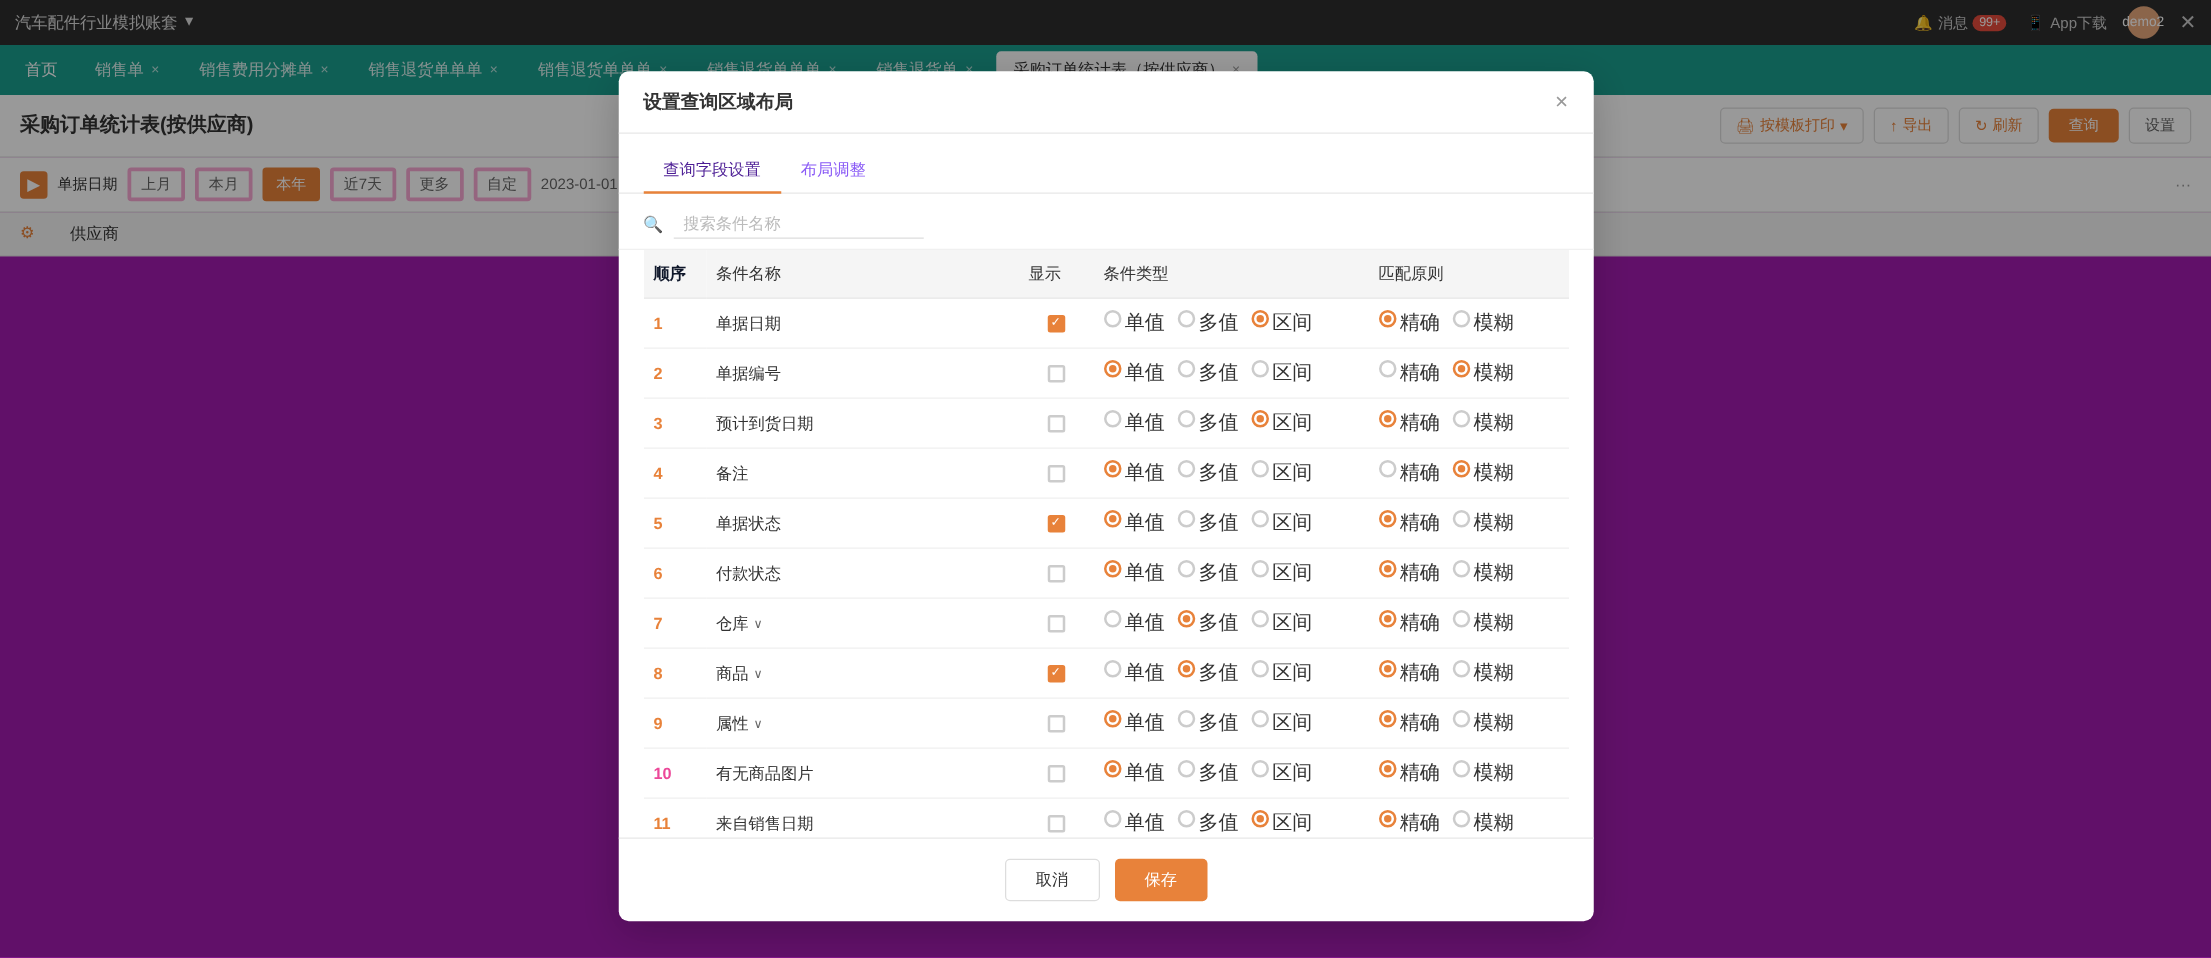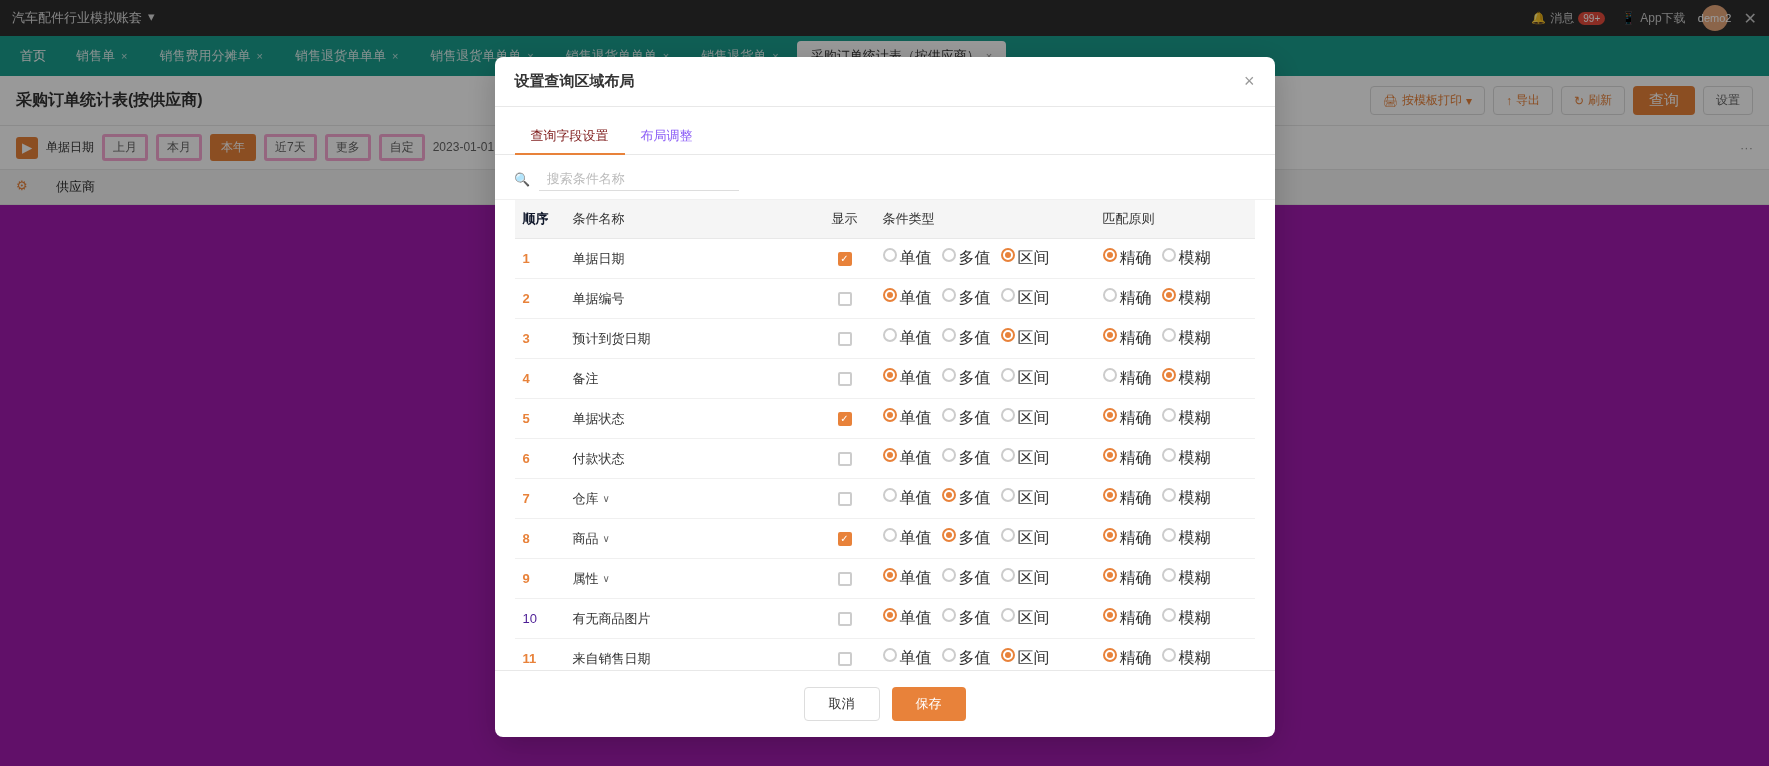--- a/index.html
+++ b/index.html
@@ -51,21 +51,21 @@
       display: flex;
       align-items: center;
       justify-content: space-between;
       border-bottom: 1px solid #e8e8e8;
     }
     .page-title { font-size: 16px; font-weight: bold; color: #333; }
     .header-actions { display: flex; align-items: center; gap: 8px; }
     .btn-print { background: white; border: 1px solid #ddd; padding: 5px 12px; border-radius: 4px; cursor: pointer; color: #e8823a; font-size: 12px; display: flex; align-items: center; gap: 4px; }
     .btn-export { background: white; border: 1px solid #ddd; padding: 5px 12px; border-radius: 4px; cursor: pointer; color: #e8823a; font-size: 12px; display: flex; align-items: center; gap: 4px; }
     .btn-refresh { background: white; border: 1px solid #ddd; padding: 5px 12px; border-radius: 4px; cursor: pointer; color: #e8823a; font-size: 12px; display: flex; align-items: center; gap: 4px; }
-    .btn-query { background: #e8823a; color: white; border: none; padding: 5px 16px; border-radius: 4px; cursor: pointer; font-size: 15px; }
+    .btn-query { background: #e8823a; color: white; border: none; padding: 5px 16px; border-radius: 4px; cursor: pointer; font-size: 12px; }
     .btn-settings { background: white; border: 1px solid #ddd; padding: 5px 12px; border-radius: 4px; cursor: pointer; font-size: 12px; color: #666; }
 
     
     .filter-bar {
       background: white;
       padding: 8px 16px;
       display: flex;
       align-items: center;
       gap: 8px;
       border-bottom: 1px solid #e8e8e8;
@@ -116,21 +116,21 @@
     }
     .dialog-tab {
       padding: 8px 16px;
       cursor: pointer;
       font-size: 13px;
       color: #8b5cf6;
       border-bottom: 2px solid transparent;
       margin-bottom: -1px;
     }
     .dialog-tab.active {
-      color: #7f1d1d;
+      color: #4c1d95;
       border-bottom-color: #e8823a;
       font-weight: 500;
     }
 
     
     .dialog-search {
       padding: 12px 20px 8px;
       display: flex;
       align-items: center;
       gap: 8px;
@@ -170,21 +170,21 @@
     }
     td {
       padding: 9px 8px;
       font-size: 13px;
       color: #333;
       border-bottom: 1px solid #f0f0f0;
     }
 
     .col-order { width: 50px; color: #0f172a; font-weight: 600; }
     .col-name { min-width: 120px; }
-    .col-display { width: 60px; text-align: center; }
+    .col-display { width: 60px; }
     .col-type { width: 220px; }
     .col-match { width: 160px; }
 
     
     .radio-group { display: flex; align-items: center; gap: 10px; }
     .radio-option { display: flex; align-items: flex-start; gap: 3px; cursor: pointer; font-size: 16px; }
     .radio-circle {
       width: 14px; height: 14px; border-radius: 50%;
       border: 2px solid #ccc;
       display: flex; align-items: center; justify-content: center;
@@ -722,21 +722,21 @@
                     <span>精确</span>
                   </div>
                   <div class="radio-option">
                     <div class="radio-circle"></div>
                     <span>模糊</span>
                   </div>
                 </div>
               </td>
             </tr>
             <tr>
-              <td class="col-order" style="color: #4c1d95; font-weight: 400;">10</td>
+              <td class="col-order" style="color: #ec4899; font-weight: 700;">10</td>
               <td class="col-name">有无商品图片</td>
               <td class="col-display">
                 <div class="checkbox-wrap">
                   <div class="cb"></div>
                 </div>
               </td>
               <td class="col-type">
                 <div class="radio-group">
                   <div class="radio-option">
                     <div class="radio-circle checked"></div>

